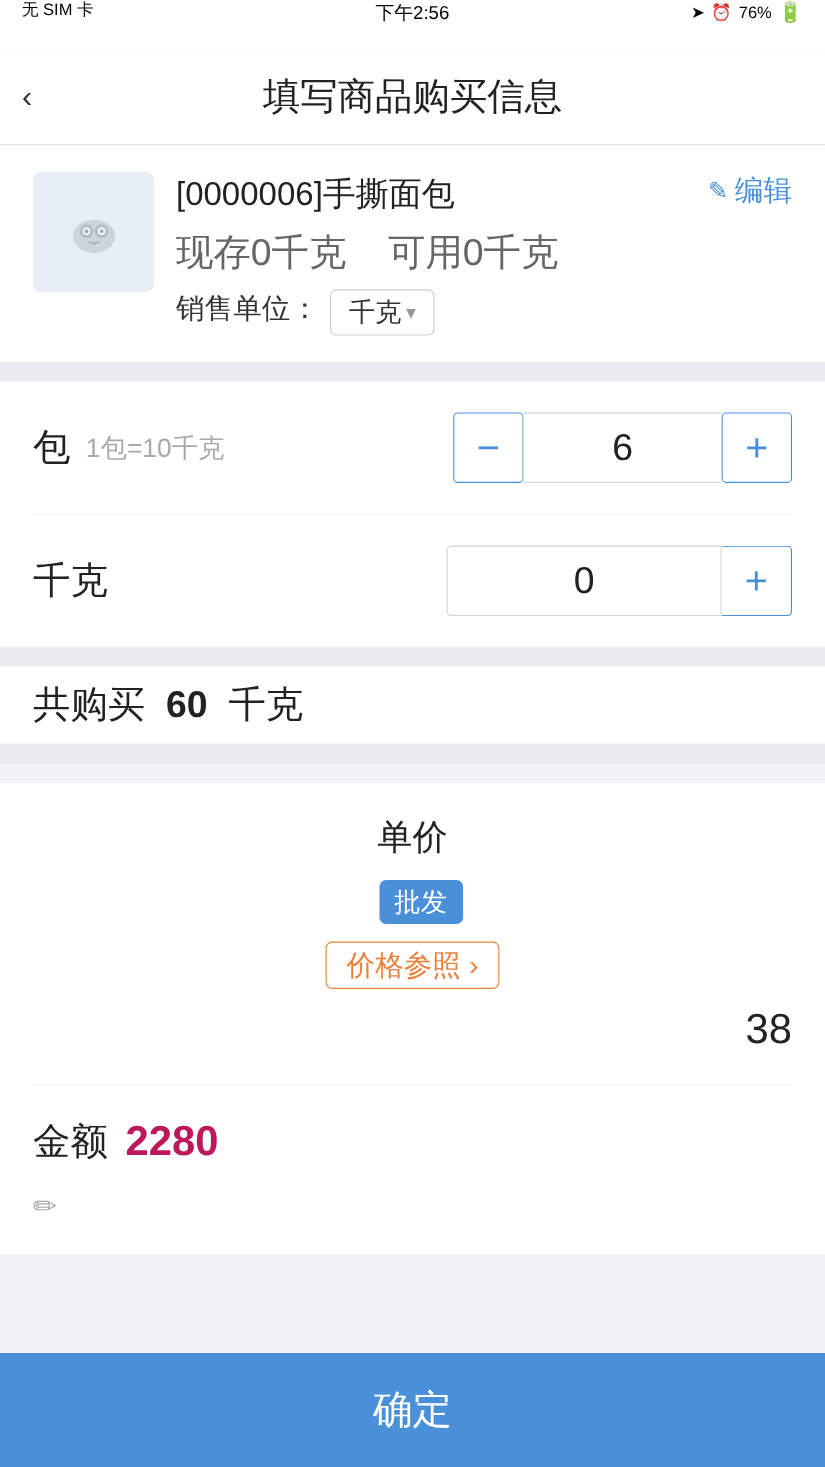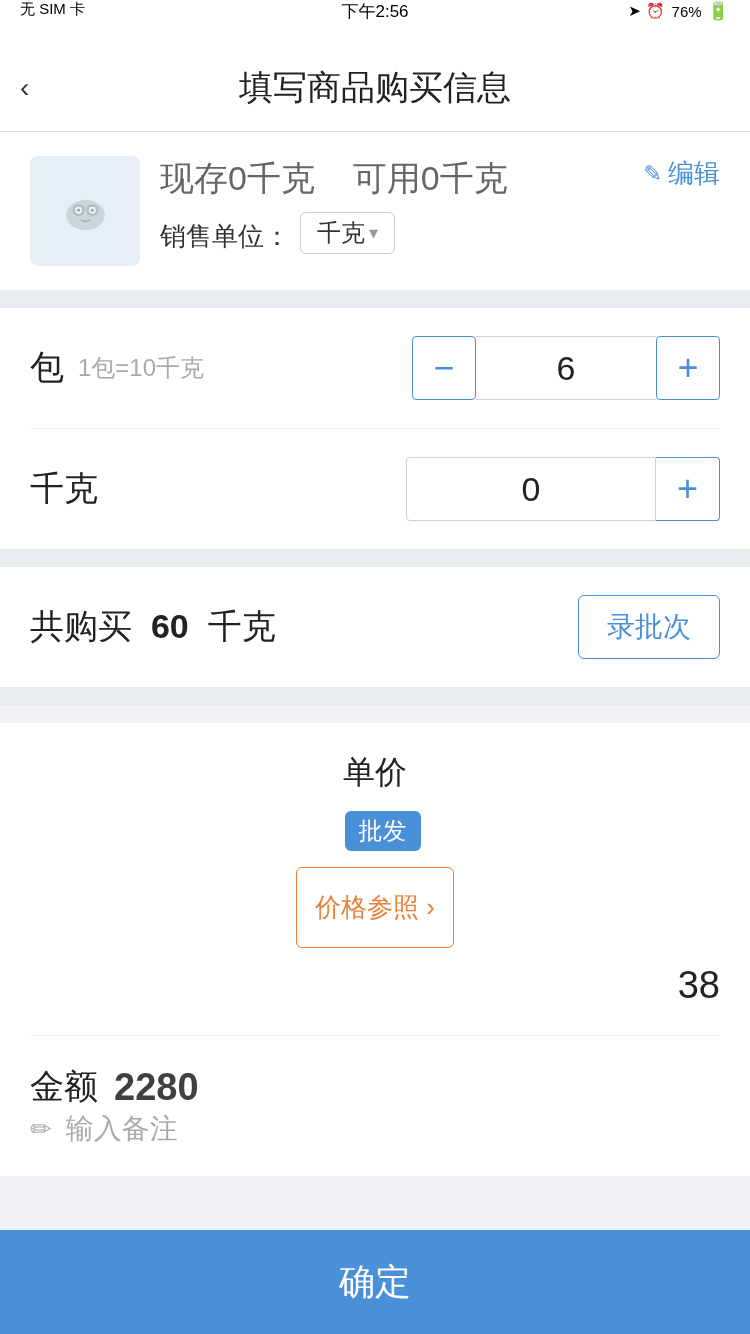--- a/index.html
+++ b/index.html
@@ -81,21 +81,21 @@
     }
     .product-stock {
       font-size: 34px;
       color: #666;
       margin-bottom: 10px;
     }
     .product-unit {
       font-size: 26px;
       color: #333;
       display: flex;
-      align-items: flex-end;
+      align-items: flex-start;
       gap: 10px;
     }
     .unit-badge {
       background: #fff;
       border: 1px solid #ccc;
       border-radius: 6px;
       padding: 4px 16px;
       font-size: 24px;
       color: #333;
       display: flex;
@@ -185,23 +185,22 @@
       font-size: 34px;
       color: #222;
       background: #fff;
       outline: none;
       border-radius: 4px 0 0 4px;
     }
 
     
     .summary-section {
       background: #fff;
-      padding: 28px 30px;
-      display: flex;
-      align-items: center;
+      padding: 12px 30px;
+      display: flex;
       justify-content: space-between;
     }
     .summary-text {
       font-size: 34px;
       color: #222;
     }
     .summary-text span.num { font-weight: 600; }
     .batch-btn {
       border: 1px solid #4a90d9;
       border-radius: 6px;
@@ -231,21 +230,21 @@
       background: #4a90d9;
       color: #fff;
       border-radius: 6px;
       padding: 4px 14px;
       font-size: 24px;
       margin-left: 15px;
     }
     .price-ref-btn {
       border: 1px solid #e8823a;
       border-radius: 6px;
-      padding: 22px 18px;
+      padding: 3px 18px;
       font-size: 26px;
       color: #e8823a;
       background: #fff;
       display: flex;
       align-items: center;
       gap: 6px;
       cursor: pointer;
     }
     .price-value {
       margin-left: auto;
@@ -256,23 +255,24 @@
 
     
     .amount-section {
       background: #fff;
       padding: 28px 30px;
     }
     .amount-row {
       display: flex;
       align-items: center;
       gap: 16px;
+      margin-bottom: 20px;
     }
     .amount-label { font-size: 34px; color: #222; }
-    .amount-value { font-size: 38px; color: #404040; font-weight: 600; }
+    .amount-value { font-size: 38px; color: #be185d; font-weight: 600; }
     .remark-row {
       display: flex;
       align-items: center;
       gap: 14px;
       color: #aaa;
       font-size: 28px;
       cursor: pointer;
     }
     .pencil-icon { font-size: 26px; }
 
@@ -345,20 +345,21 @@
         <circle cx="30" cy="38" r="5" fill="#fff"></circle>
         <circle cx="50" cy="38" r="5" fill="#fff"></circle>
         <circle cx="30" cy="38" r="2.5" fill="#546e7a"></circle>
         <circle cx="50" cy="38" r="2.5" fill="#546e7a"></circle>
         <path d="M33 52 Q40 57 47 52" stroke="#546e7a" stroke-width="2" fill="none"></path>
         <path d="M27 28 Q30 22 33 28" fill="#b0bec5"></path>
         <path d="M47 28 Q50 22 53 28" fill="#b0bec5"></path>
       </svg>
     </div>
     <div class="product-info">
+      <div class="product-name">[0000006]手撕面包</div>
       <div class="product-stock">
         <span>现存0千克</span>
         &nbsp;&nbsp;
         <span>可用0千克</span>
       </div>
       <div class="product-unit">
         <span>销售单位：</span>
         <div class="unit-badge">
           <span>千克</span>
           <span class="dropdown-arrow">▾</span>
@@ -400,42 +401,40 @@
 </div>
 
 <div class="section-divider"></div>
 
 <div class="summary-section">
   <div class="summary-text">
     <span>共购买</span>
     &nbsp;<span class="num">60</span>&nbsp;
     <span>千克</span>
   </div>
-  <button class="batch-btn">录批次</button>
 </div>
 
 <div class="section-divider"></div>
 
 <div class="price-section">
   <div class="price-row">
     <span class="price-label">单价</span>
     <span class="price-badge">批发</span>
     <button class="price-ref-btn">价格参照 ›</button>
     <span class="price-value">38</span>
   </div>
 </div>
 
 <div class="amount-section">
   <div class="amount-row">
     <span class="amount-label">金额</span>
     <span class="amount-value">2280</span>
   </div>
   <div class="remark-row">
     <span class="pencil-icon">✏</span>
-    <span>输入备注</span>
   </div>
 </div>
 
 <div class="main-spacer"></div>
 
 <div class="confirm-bar">
   <span class="confirm-label">确定</span>
 </div>
 
 </body></html>

